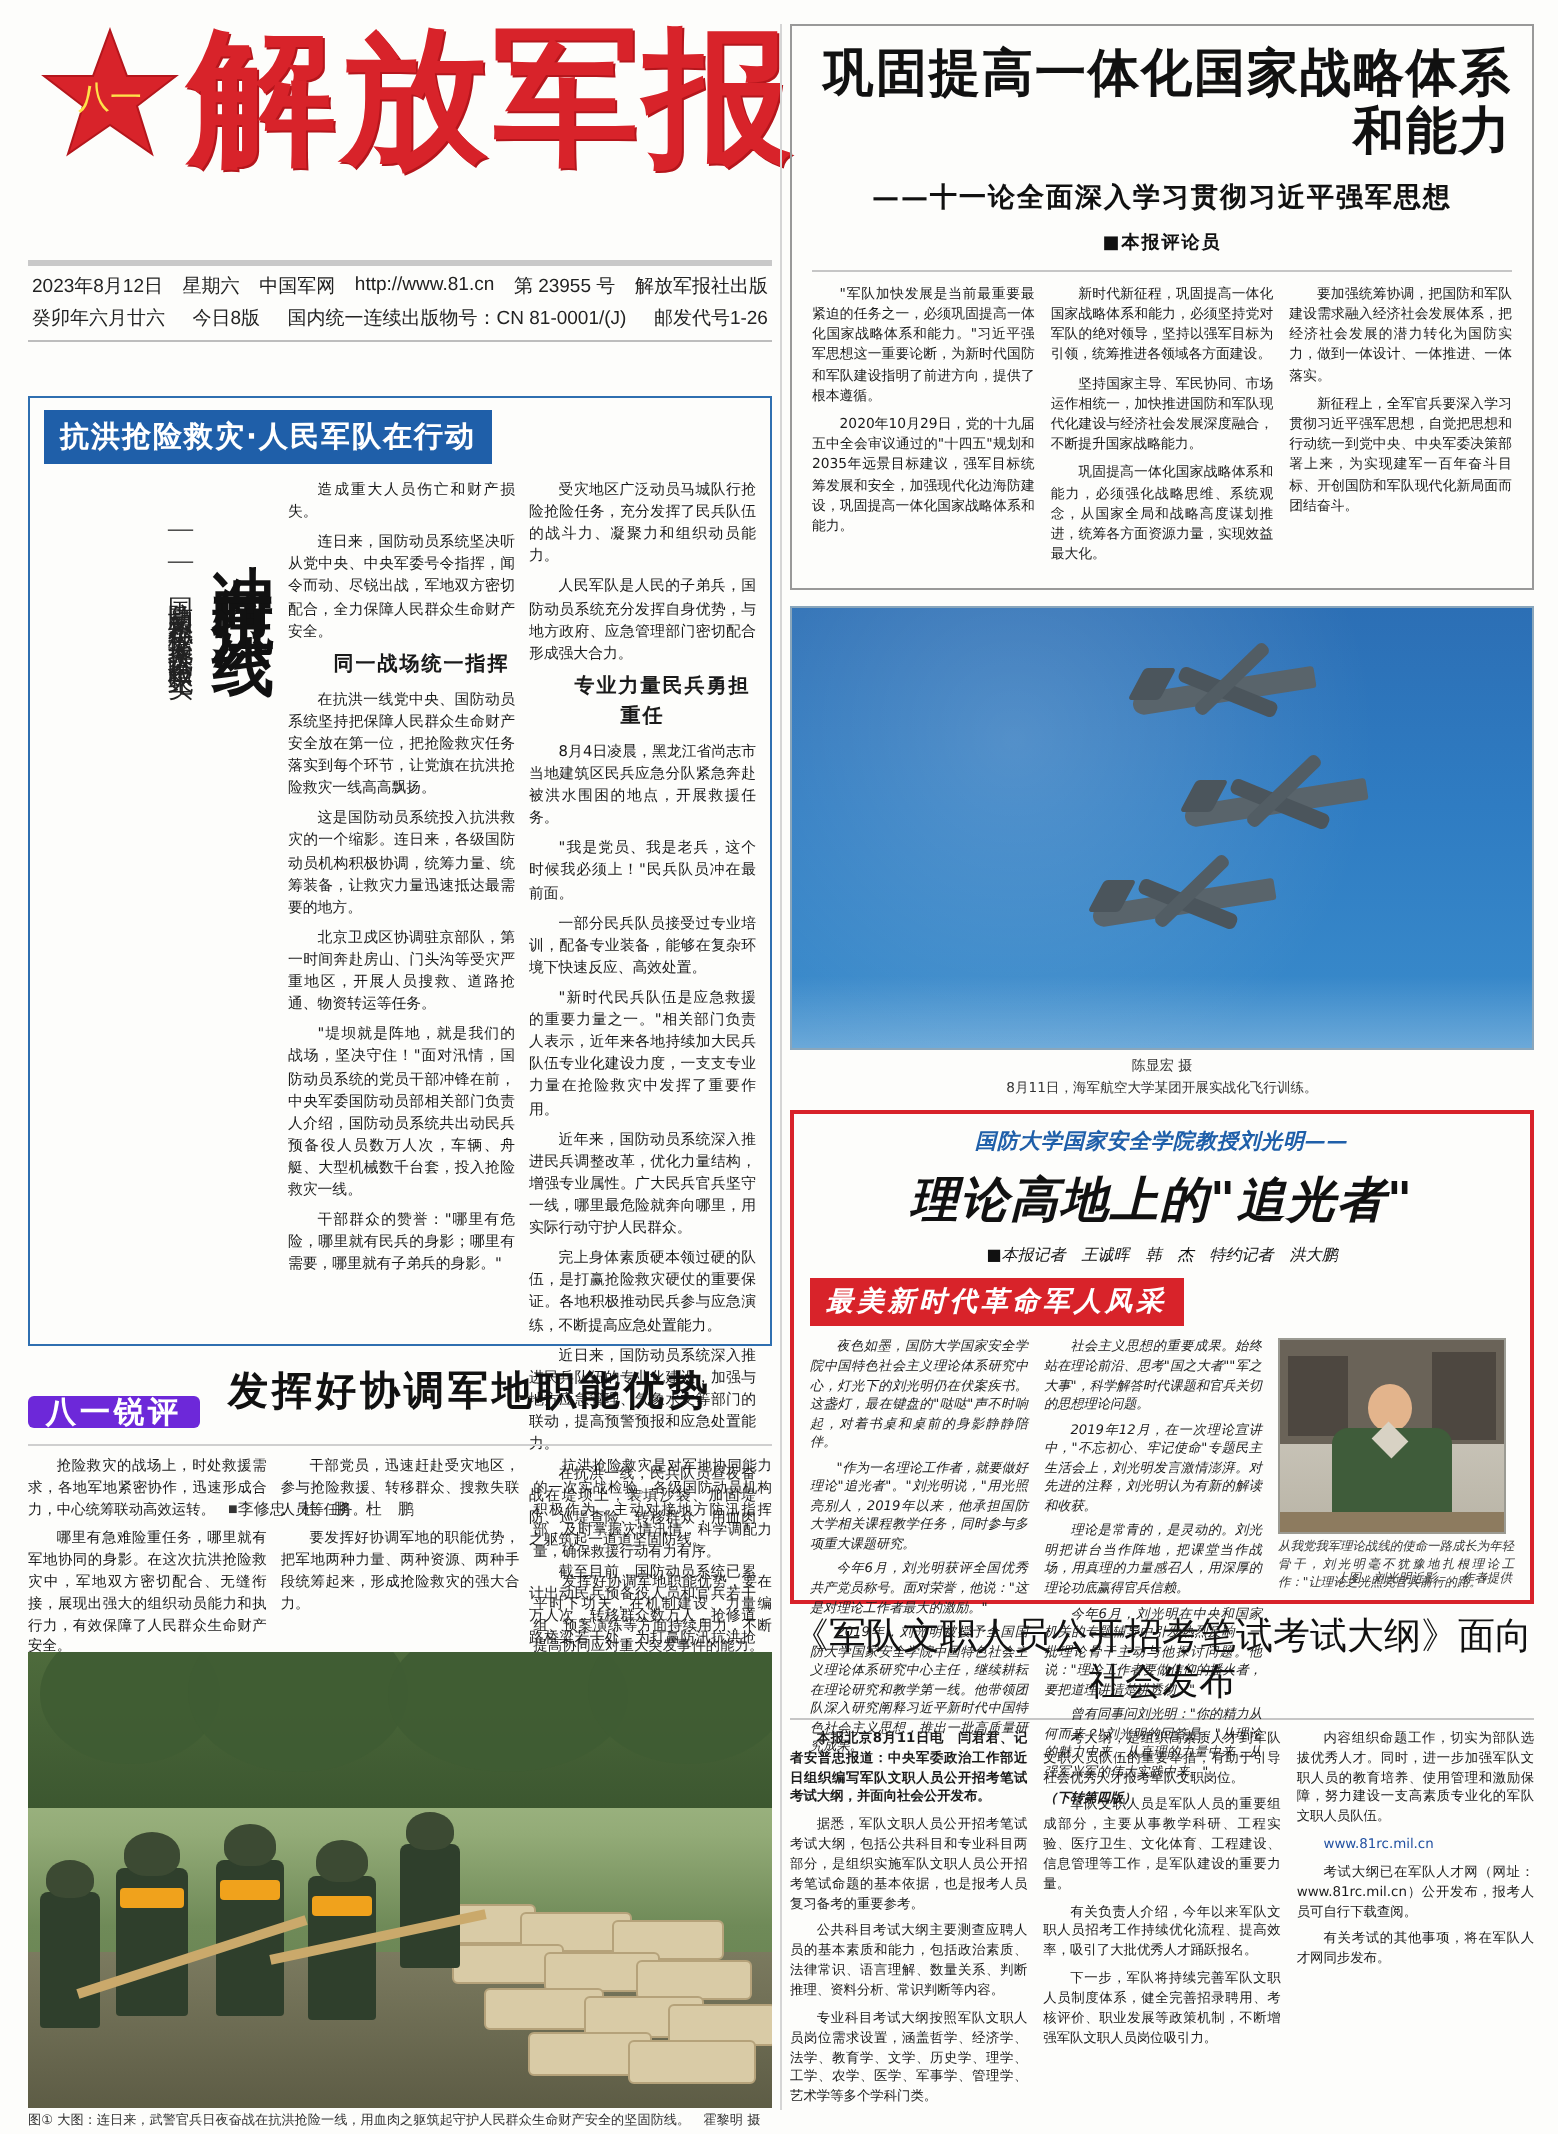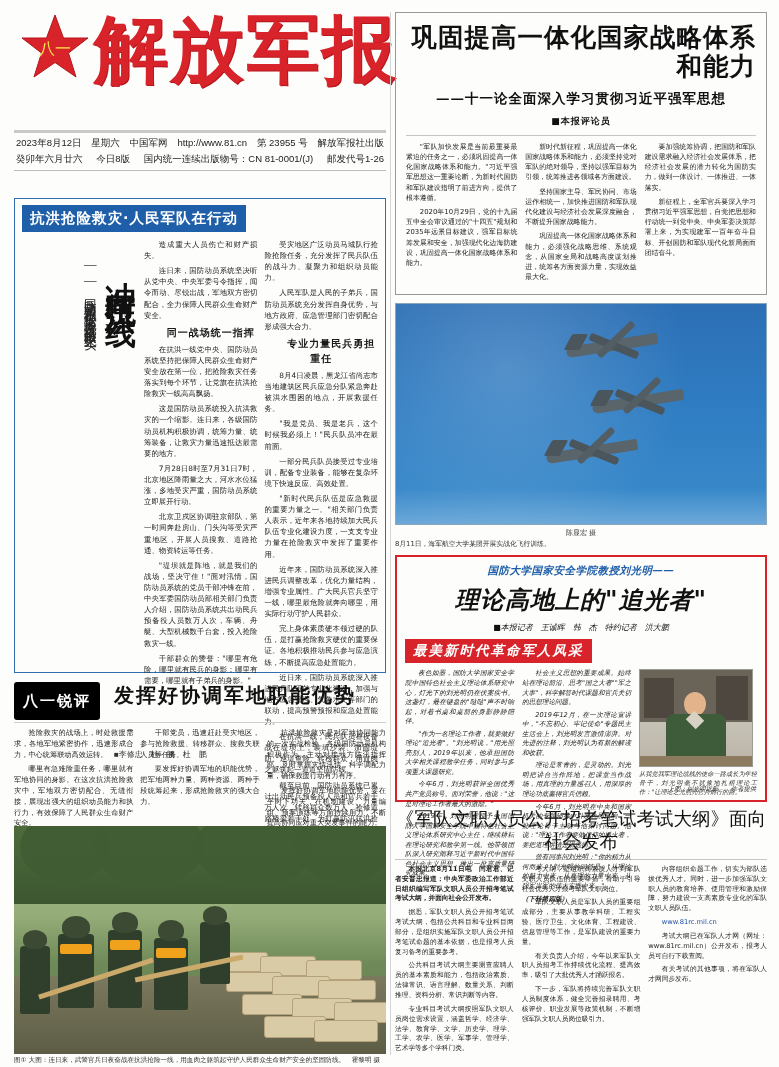--- a/index.html
+++ b/index.html
@@ -96,22 +96,22 @@
     font-weight:bold;font-size:10px;text-align:center;margin:5px 0 4px 0;
     text-indent:0;letter-spacing:1px;
   }
   .credit{font-size:7.2px;text-align:right;margin-top:3px;}
 
   
   .bayi-wrap{
     position:absolute;left:14px;top:682px;width:372px;height:138px;
   }
   .bayi-badge{
-    position:absolute;left:0;top:0;width:86px;height:38px;
-    background:#000000;color:#fff;border-radius:3px;
+    position:absolute;left:0;top:16px;width:86px;height:16px;
+    background:#6d28d9;color:#fff;border-radius:3px;
     display:flex;align-items:center;justify-content:center;
     font-family:"DejaVu Sans", sans-serif;font-weight:bold;
     font-size:15px;letter-spacing:2px;
   }
   .bayi-title{
     position:absolute;left:100px;top:0px;
     font-family:"DejaVu Serif", serif;font-weight:bold;font-size:20px;
     letter-spacing:2px;
   }
   .bayi-byline{
@@ -182,21 +182,21 @@
   .jet{position:absolute;}
   .jet .body{position:absolute;width:92px;height:11px;background:#59646b;border-radius:7px 2px 2px 7px;transform:rotate(-9deg);}
   .jet .wing{position:absolute;width:52px;height:8px;background:#4b555c;border-radius:3px;transform:rotate(22deg);}
   .jet .wing2{position:absolute;width:48px;height:7px;background:#525d64;border-radius:3px;transform:rotate(-44deg);}
   .jet .tail{position:absolute;width:16px;height:16px;background:#4b555c;border-radius:2px;transform:skewX(-28deg);}
   .jets-cap{
     text-align:center;font-size:7px;color:#333;margin-top:3px;
     font-family:"DejaVu Sans", sans-serif;
   }
   .jets-cap2{
-    font-size:6.8px;color:#333;margin-top:1px;
+    text-align:center;font-size:6.8px;color:#333;margin-top:1px;
     font-family:"DejaVu Sans", sans-serif;
   }
 
   
   .redbox{
     margin-top:6px;border:2px solid #d8232a;box-sizing:border-box;
     padding:7px 8px 8px 8px;width:372px;height:247px;position:relative;font-style:italic;
   }
   .rb-kicker{
     text-align:center;font-size:10.5px;font-weight:bold;color:#1f5fa9;
@@ -298,21 +298,20 @@
         <div class="vt-main">冲向抗洪一线</div>
         <div class="vt-sub">——国防动员系统积极支援地方抗洪抢险救灾纪实</div>
       </div>
       <div class="left-cols">
         <div class="col">
           <p>造成重大人员伤亡和财产损失。</p>
           <p>连日来，国防动员系统坚决听从党中央、中央军委号令指挥，闻令而动、尽锐出战，军地双方密切配合，全力保障人民群众生命财产安全。</p>
           <p class="sub-h">同一战场统一指挥</p>
           <p>在抗洪一线党中央、国防动员系统坚持把保障人民群众生命财产安全放在第一位，把抢险救灾任务落实到每个环节，让党旗在抗洪抢险救灾一线高高飘扬。</p>
           <p>这是国防动员系统投入抗洪救灾的一个缩影。连日来，各级国防动员机构积极协调，统筹力量、统筹装备，让救灾力量迅速抵达最需要的地方。</p>
-          <p>7月28日8时至7月31日7时，北京地区降雨量之大，河水水位猛涨，多地受灾严重，国防动员系统立即展开行动。</p>
           <p>北京卫戍区协调驻京部队，第一时间奔赴房山、门头沟等受灾严重地区，开展人员搜救、道路抢通、物资转运等任务。</p>
           <p>"堤坝就是阵地，就是我们的战场，坚决守住！"面对汛情，国防动员系统的党员干部冲锋在前，中央军委国防动员部相关部门负责人介绍，国防动员系统共出动民兵预备役人员数万人次，车辆、舟艇、大型机械数千台套，投入抢险救灾一线。</p>
           <p>干部群众的赞誉："哪里有危险，哪里就有民兵的身影；哪里有需要，哪里就有子弟兵的身影。"</p>
         </div>
         <div class="col">
           <p>受灾地区广泛动员马城队行抢险抢险任务，充分发挥了民兵队伍的战斗力、凝聚力和组织动员能力。</p>
           <p>人民军队是人民的子弟兵，国防动员系统充分发挥自身优势，与地方政府、应急管理部门密切配合形成强大合力。</p>
           <p class="sub-h">专业力量民兵勇担重任</p>
           <p>8月4日凌晨，黑龙江省尚志市当地建筑区民兵应急分队紧急奔赴被洪水围困的地点，开展救援任务。</p>
           <p>"我是党员、我是老兵，这个时候我必须上！"民兵队员冲在最前面。</p>

